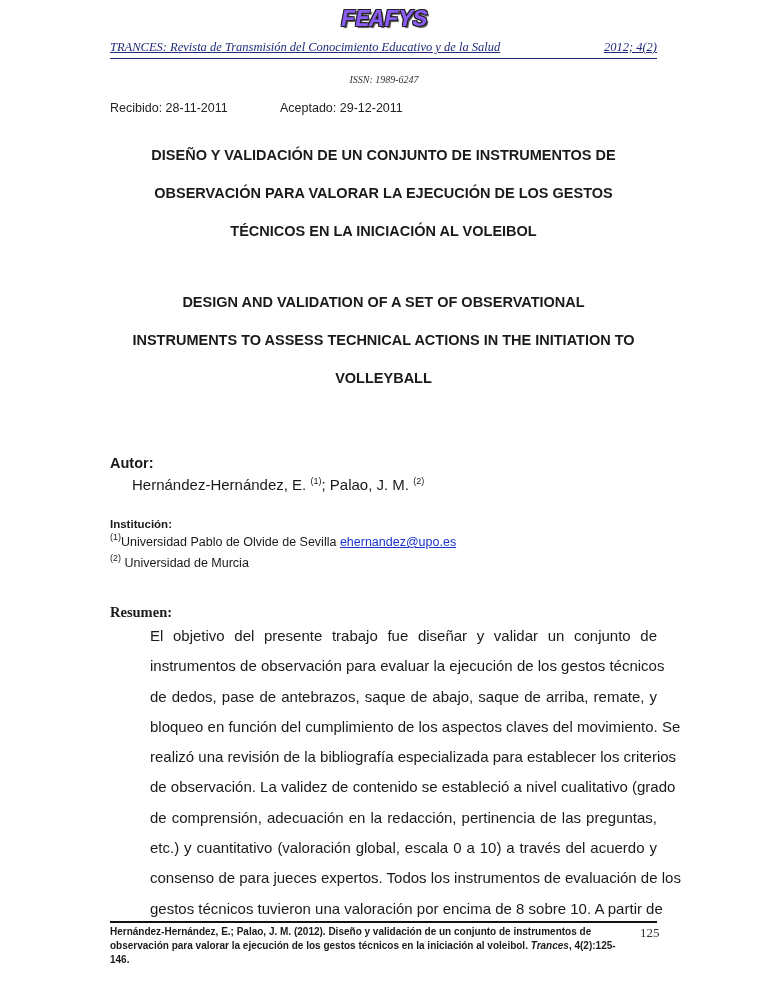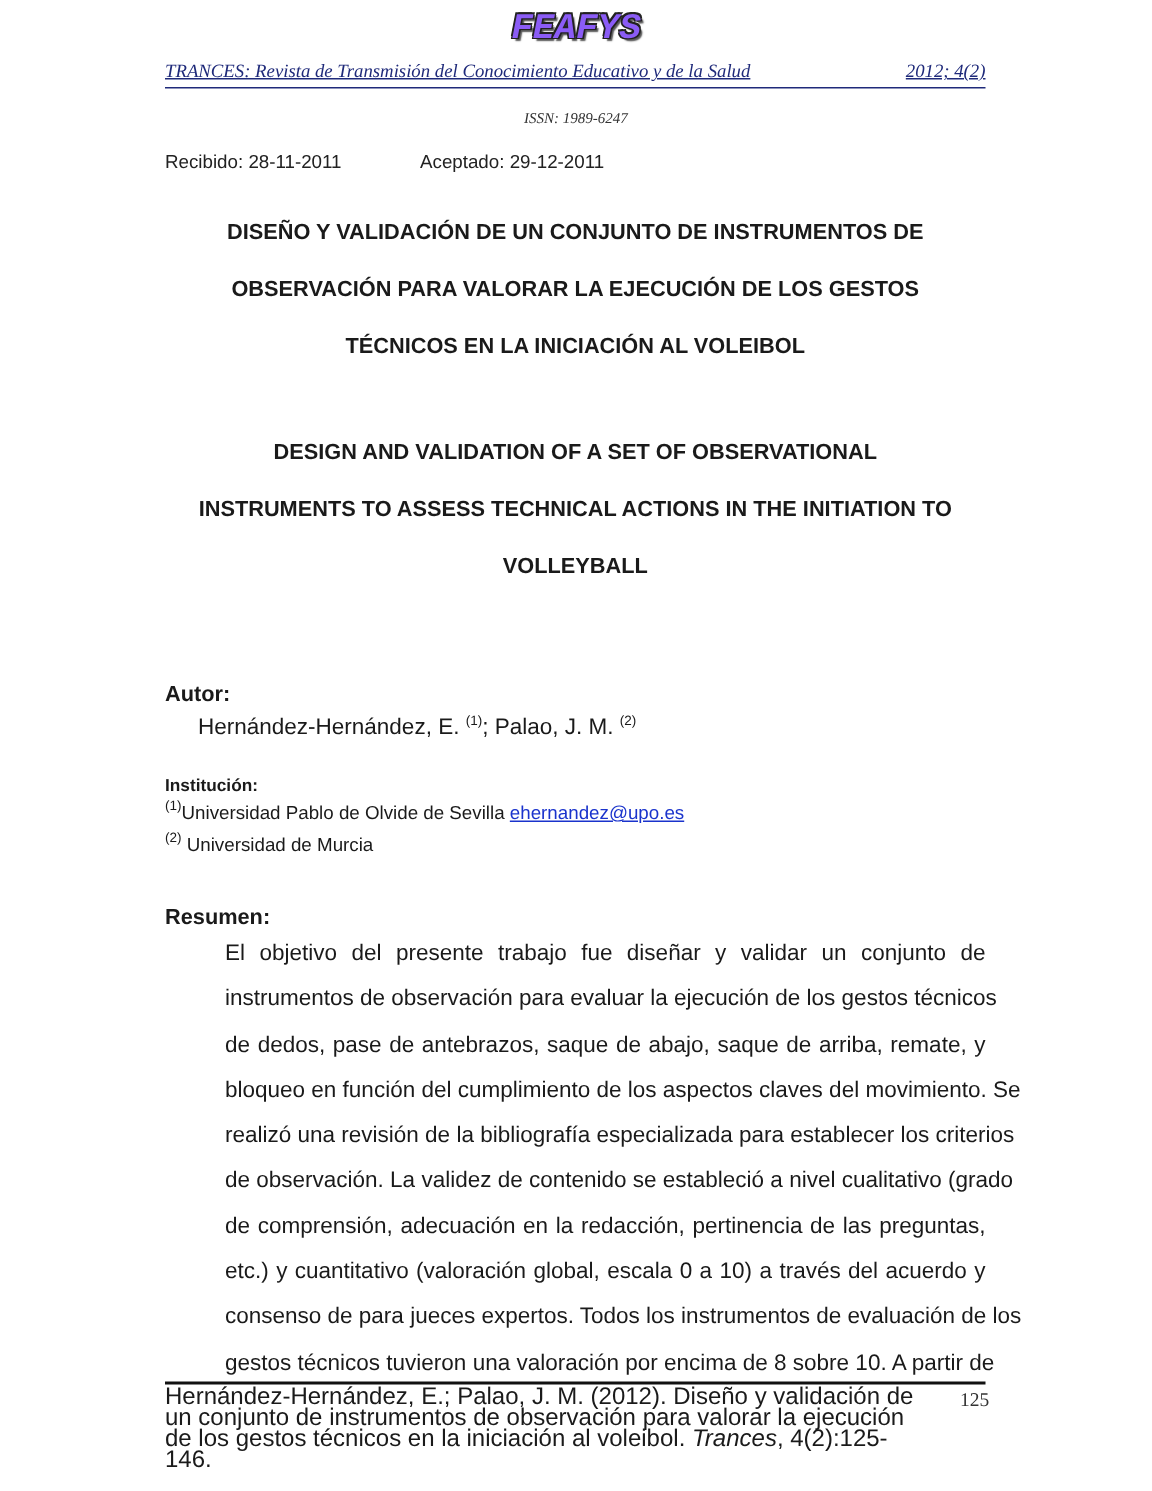--- a/index.html
+++ b/index.html
@@ -17,21 +17,21 @@
   .title-en { left: 110px; width: 547px; top: 283px; text-align: center; font-weight: bold; font-size: 14.5px; line-height: 38px; color: #1a1a1a; }
   .label-bold { font-weight: bold; font-size: 14px; color: #1a1a1a; }
   .author-line { font-size: 15px; color: #1a1a1a; }
   sup { font-size: 9px; vertical-align: 6px; line-height: 0; }
   .inst-label { font-weight: bold; font-size: 11.5px; color: #1a1a1a; }
   .inst-line { font-size: 12.5px; color: #1a1a1a; }
   .inst-line a { color: #1a33cc; text-decoration: underline; }
   .abstract { left: 110px; width: 547px; top: 621px; font-size: 15px; line-height: 30.3px; text-align: justify; color: #1a1a1a; }
   .abstract-line { display: block; text-align: justify; text-align-last: justify; white-space: nowrap; height: 30.3px; margin-left: 40px; }
   .rule { left: 110px; width: 547px; top: 921px; height: 2px; background: #111; }
-  .citation { left: 110px; width: 510px; top: 925px; font-weight: normal; font-size: 16px; line-height: 14px; color: #1a1a1a; }
+  .citation { left: 110px; width: 510px; top: 925px; font-weight: bold; font-size: 10px; line-height: 14px; color: #1a1a1a; }
   .pagenum { left: 640px; top: 925px; font-family: "Liberation Serif", serif; font-size: 13px; color: #333; }
 </style>
 </head>
 <body>
 
 <div class="abs logo">
   <span>FEAFYS</span>
 </div>
 
 <div class="abs journal">
@@ -67,21 +67,21 @@
 <div class="abs inst-label" style="left:110px; top:518px;">Institución:</div>
 <div class="abs inst-line" style="left:110px; top:535px;">
   <sup>(1)</sup><span>Universidad Pablo de Olvide de Sevilla</span>
   <a href="#">ehernandez@upo.es</a>
 </div>
 <div class="abs inst-line" style="left:110px; top:556px;">
   <sup>(2)</sup>
   <span>Universidad de Murcia</span>
 </div>
 
-<div class="abs label-bold" style="left:110px; top:604px; font-size:14.5px;">Resumen:</div>
+<div class="abs label-bold" style="left:110px; top:604px; font-size:14.5px;font-family:Liberation Serif, serif;">Resumen:</div>
 
 <div class="abs abstract">
   <span class="abstract-line">El objetivo del presente trabajo fue diseñar y validar un conjunto de</span>
   <span class="abstract-line">instrumentos de observación para evaluar la ejecución de los gestos técnicos</span>
   <span class="abstract-line">de dedos, pase de antebrazos, saque de abajo, saque de arriba, remate, y</span>
   <span class="abstract-line">bloqueo en función del cumplimiento de los aspectos claves del movimiento. Se</span>
   <span class="abstract-line">realizó una revisión de la bibliografía especializada para establecer los criterios</span>
   <span class="abstract-line">de observación. La validez de contenido se estableció a nivel cualitativo (grado</span>
   <span class="abstract-line">de comprensión, adecuación en la redacción, pertinencia de las preguntas,</span>
   <span class="abstract-line">etc.) y cuantitativo (valoración global, escala 0 a 10) a través del acuerdo y</span>

